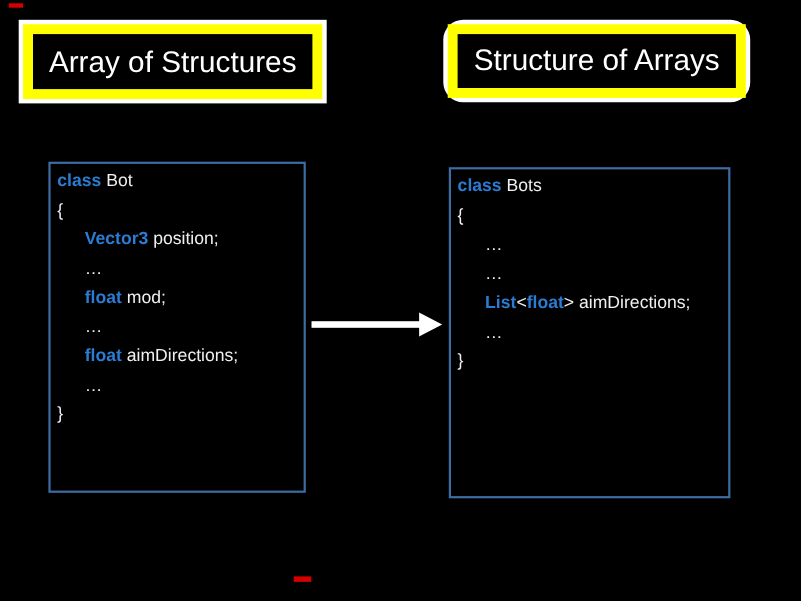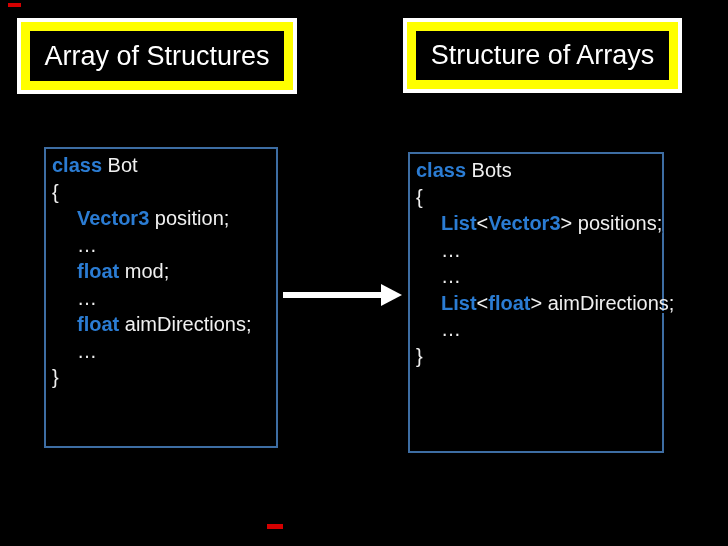--- a/index.html
+++ b/index.html
@@ -21,21 +21,21 @@
   .artifact.bottom { left: 267px; top: 524px; width: 16px; height: 5px; }
 
   
   .title-box {
     position: absolute;
     background: #ffffff;
     padding: 4px;
     box-sizing: border-box;
   }
   .title-box.left  { left: 17px;  top: 18px; width: 280px; height: 76px; }
-  .title-box.right { left: 403px; top: 18px; width: 279px; height: 75px; }
+  .title-box.right { left: 403px; top: 18px; width: 279px; height: 75px; border-radius: 18px; }
   .title-yellow {
     background: #ffff00;
     width: 100%; height: 100%;
     padding: 9px;
     box-sizing: border-box;
     text-align: center;
   }
   .title-inner {
     background: #000000;
     width: 100%; height: 100%;
@@ -46,21 +46,21 @@
     font-size: 27px;
     white-space: nowrap;
   }
 
   
   .code-box {
     position: absolute;
     border: 2px solid #3d6da3;
     box-sizing: border-box;
     padding: 3px 18px 0 6px;
-    font-size: 20px;
+    font-size: 16px;
     line-height: 26.5px;
     white-space: nowrap;
     text-decoration: underline;
   }
   .code-box.left  { left: 44px;  top: 147px; width: 234px; height: 301px; }
   .code-box.right { left: 408px; top: 152px; width: 256px; height: 301px; }
   .code-line { height: 26.5px; }
   .code-line.ind { padding-left: 25px; }
   .kw { color: #2b7cd3; font-weight: bold; }
   .pl { color: #f0f0f0; }
@@ -105,21 +105,20 @@
     </div>
 
   <svg class="arrow" viewBox="0 0 120 24">
     <rect x="0" y="9" width="100" height="6" fill="#ffffff"></rect>
     <polygon points="98,1 119,12 98,23" fill="#ffffff"></polygon>
   </svg>
 
   <div class="code-box right">
       <div class="code-line"><span class="kw">class</span><span class="pl"> Bots</span></div>
       <div class="code-line"><span class="pl">{</span></div>
-      <div class="code-line ind"><span class="kw">List</span><span class="pl">&lt;</span><span class="kw">Vector3</span><span class="pl">&gt; positions;</span></div>
       <div class="code-line ind"><span class="pl">…</span></div>
       <div class="code-line ind"><span class="pl">…</span></div>
       <div class="code-line ind"><span class="kw">List</span><span class="pl">&lt;</span><span class="kw">float</span><span class="pl">&gt; aimDirections;</span></div>
       <div class="code-line ind"><span class="pl">…</span></div>
       <div class="code-line"><span class="pl">}</span></div>
     </div>
 
   <div class="artifact bottom"></div>
 
 </div>

